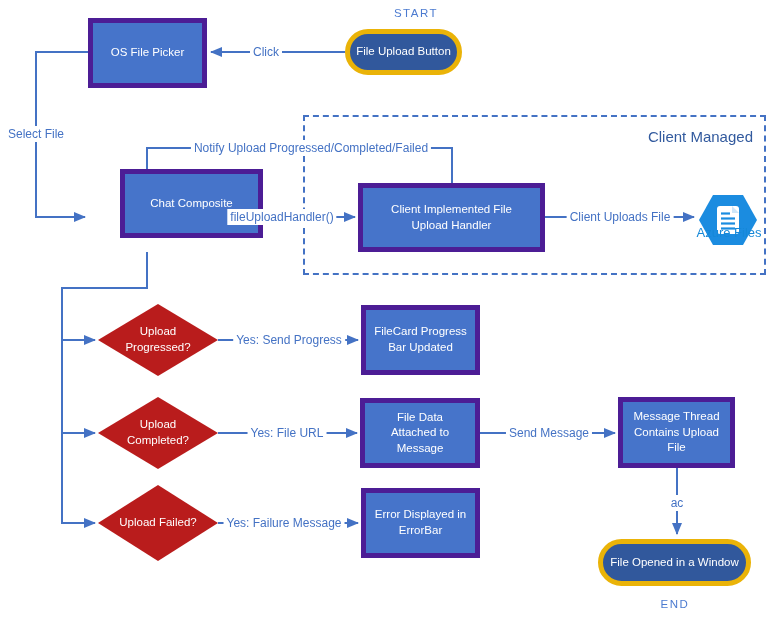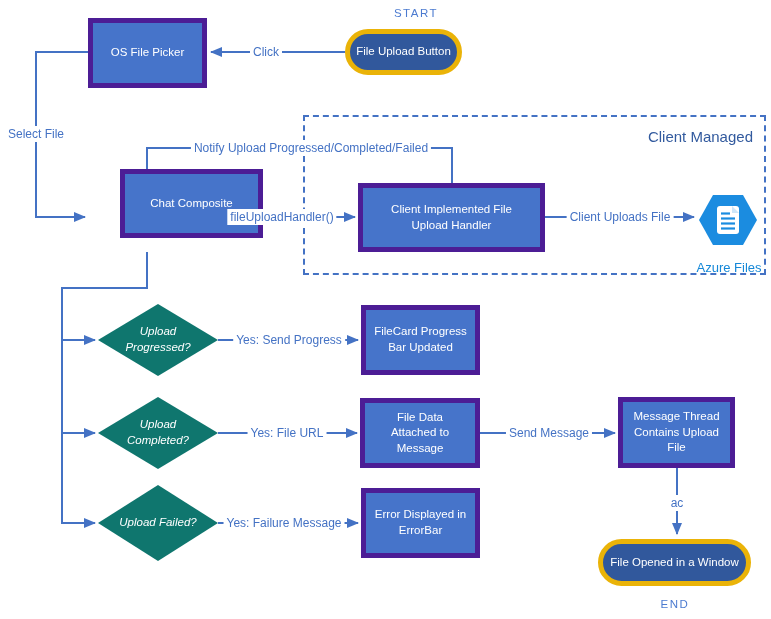--- a/index.html
+++ b/index.html
@@ -6,21 +6,21 @@
   #canvas{
     position:relative;width:771px;height:619px;background:#fff;
     font-family:"Liberation Sans",sans-serif;overflow:hidden;
   }
   
   #region-box{position:absolute;z-index:1;border:2px dashed #4472C4;}
   #wires{position:absolute;left:0;top:0;z-index:2;}
   .node{position:absolute;z-index:3;display:flex;align-items:center;justify-content:center;
         text-align:center;color:#fff;font-size:11.5px;line-height:1.35;box-sizing:border-box;}
   .process{background:#4674CA;border:5px solid #4c1d95;}
-  .decision{background:#0f766e;clip-path:polygon(50% 0,100% 50%,50% 100%,0 50%);font-style:italic;}
+  .decision{background:#b91c1c;clip-path:polygon(50% 0,100% 50%,50% 100%,0 50%);}
   .terminator{background:#31589C;border:5px solid #eab308;}
   .edge-label{position:absolute;z-index:4;transform:translate(-50%,-50%);
         background:#fff;color:#4472C4;font-size:12px;white-space:nowrap;padding:1px 3px;}
   .marker-label{position:absolute;z-index:4;transform:translate(-50%,-50%);
         color:#4C7BD0;font-size:11.5px;letter-spacing:1.5px;white-space:nowrap;}
   #region-title{position:absolute;z-index:4;top:128px;right:18px;
         color:#325A9E;font-size:15px;white-space:nowrap;}
   #azure-icon{position:absolute;z-index:3;}
   #azure-label{position:absolute;z-index:4;transform:translateX(-50%);
         color:#1588D8;font-size:13px;white-space:nowrap;}
@@ -32,21 +32,21 @@
   #n-progressed  {left:98px;top:304px;width:120px;height:72px;padding:0 22px;}
   #n-completed   {left:98px;top:397px;width:120px;height:72px;padding:0 22px;}
   #n-failed      {left:98px;top:485px;width:120px;height:76px;padding:0 14px;}
   #n-filecard    {left:361px;top:305px;width:119px;height:70px;padding:0 8px;}
   #n-filedata    {left:360px;top:398px;width:120px;height:70px;padding:0 24px;}
   #n-errorbar    {left:361px;top:488px;width:119px;height:70px;padding:4px 8px;}
   #n-msgthread   {left:618px;top:397px;width:117px;height:71px;padding:0 4px;}
   #n-fileopened  {left:598px;top:539px;width:153px;height:47px;border-radius:24px;}
   #region-box    {left:303px;top:115px;width:459px;height:156px;}
   #azure-icon    {left:699px;top:194px;}
-  #azure-label   {left:729px;top:260px;}
+  #azure-label   {left:729px;top:225px;}
 </style>
 </head>
 <body>
 
 <div id="canvas">
 
   <div id="region-box"></div>
   <div id="region-title">Client Managed</div>
 
   <svg id="wires" width="771" height="619">

